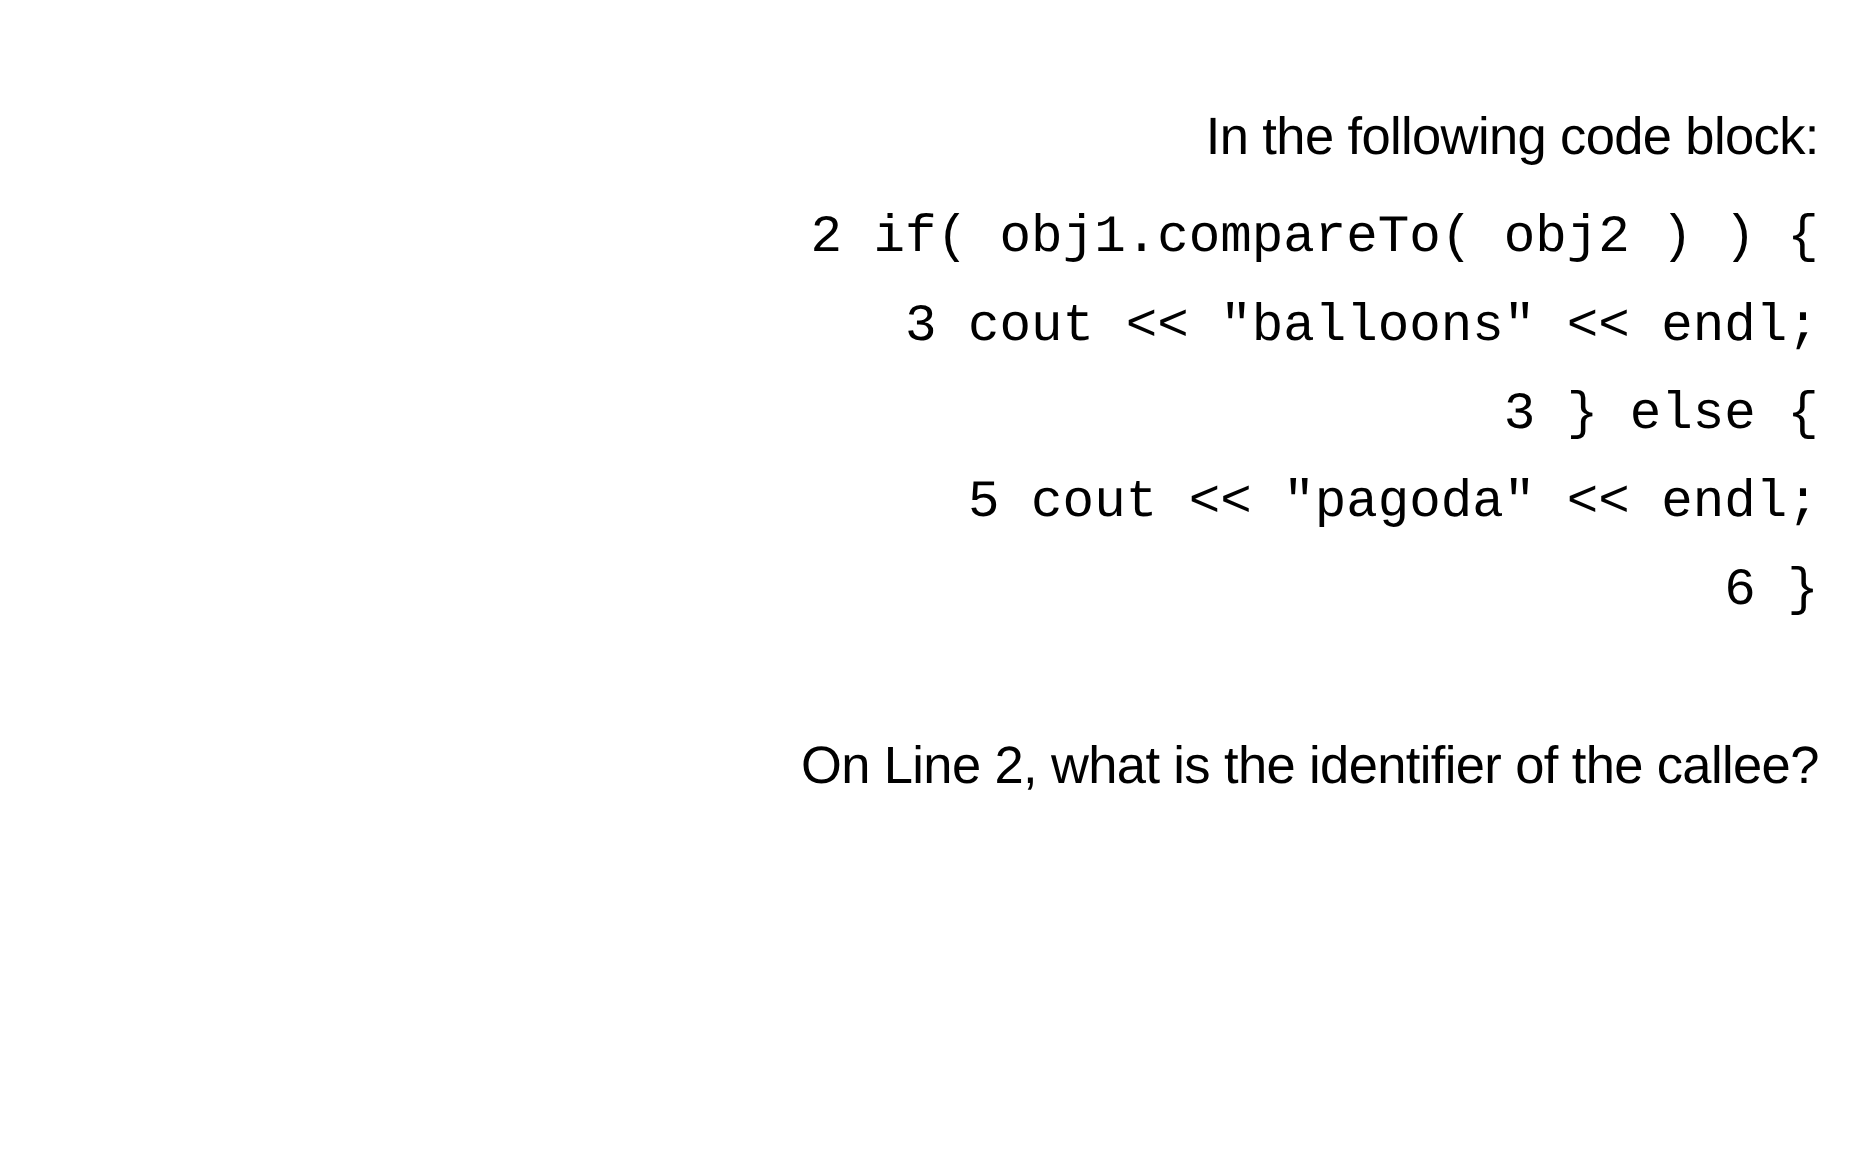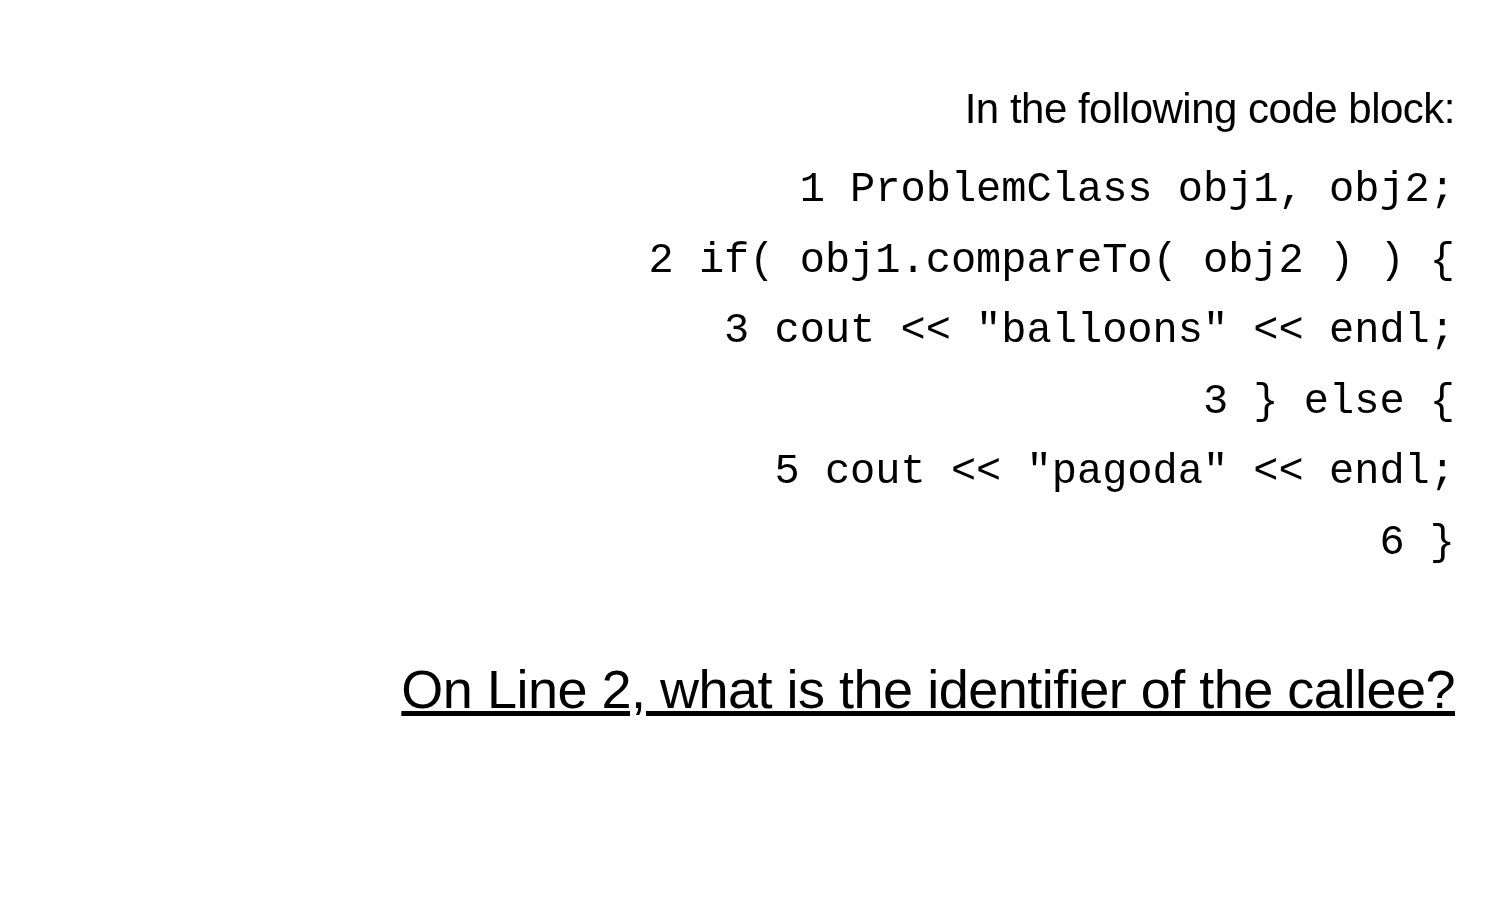--- a/index.html
+++ b/index.html
@@ -25,34 +25,32 @@
     .code-block {
       font-family: "Courier New", Courier, monospace;
       font-size: 42px;
       line-height: 1.68;
       font-weight: 400;
     }
     .code-line {
       white-space: pre;
     }
     .question-text {
-      font-size: 54px;
+      font-size: 42px;
       font-weight: 400;
       margin-top: 80px;
       letter-spacing: -0.5px;
-      text-decoration: underline;
     }
   </style>
 </head>
 <body>
 
 <div class="intro-text">In the following code block:</div>
 
 <div class="code-block">
-  <div class="code-line">1 ProblemClass obj1, obj2;</div>
   <div class="code-line">2 if( obj1.compareTo( obj2 ) ) {</div>
   <div class="code-line">3 cout &lt;&lt; "balloons" &lt;&lt; endl;</div>
   <div class="code-line">3 } else {</div>
   <div class="code-line">5 cout &lt;&lt; "pagoda" &lt;&lt; endl;</div>
   <div class="code-line">6 }</div>
 </div>
 
 <div class="question-text">On Line 2, what is the identifier of the callee?</div>
 
 </body></html>

